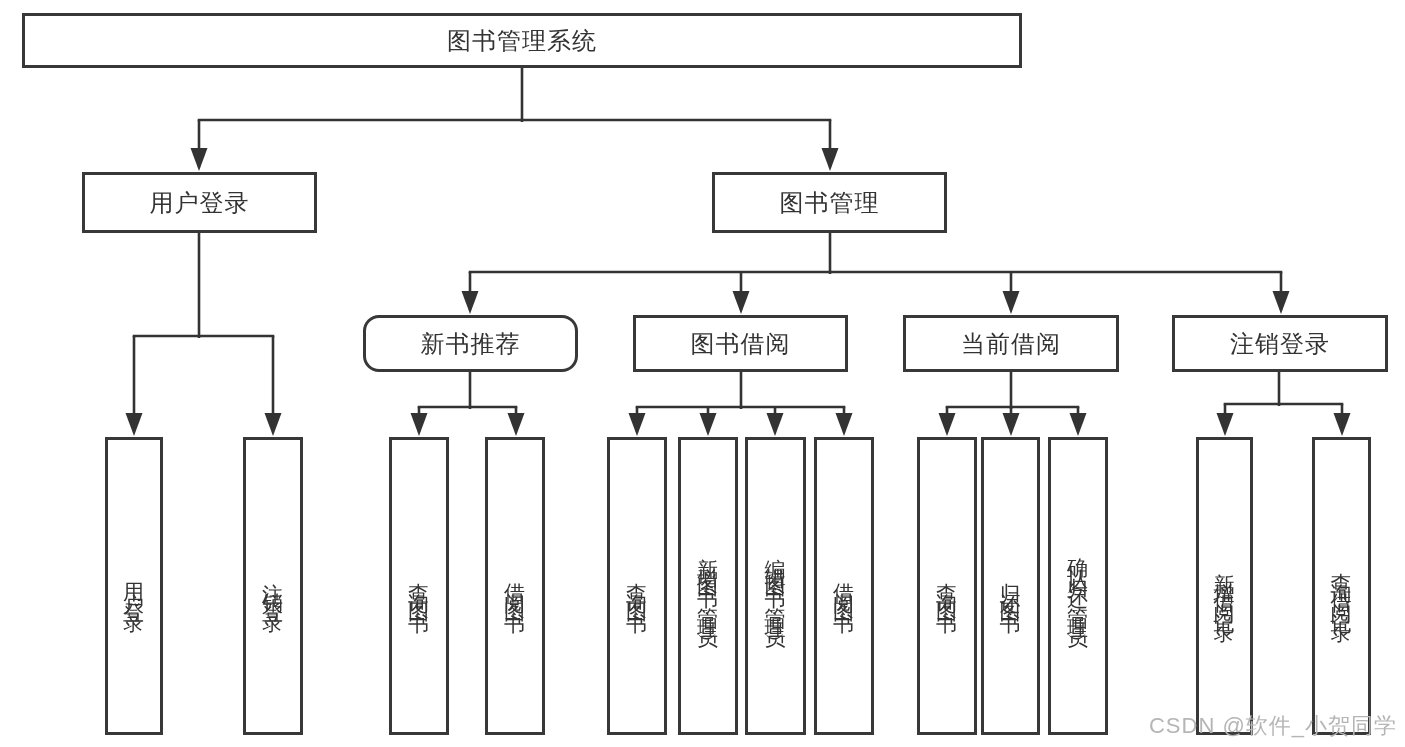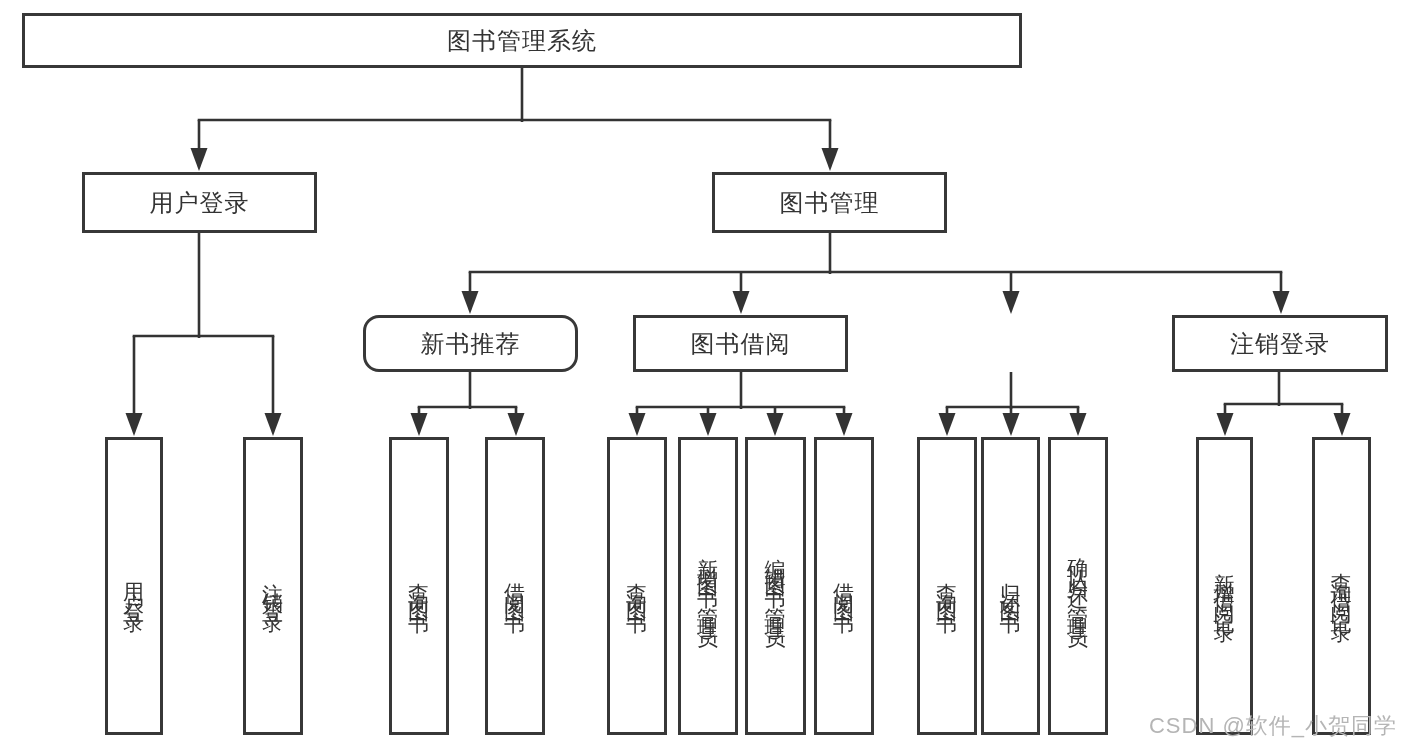--- a/index.html
+++ b/index.html
@@ -114,20 +114,21 @@
       <polygon points="1333.5,413 1350.5,413 1342,436" fill="#333333"></polygon>
     </svg>
 
   <div class="box" style="left:22px; top:13px; width:1000px; height:55px;">图书管理系统</div>
 
   <div class="box" style="left:82px; top:172px; width:235px; height:61px;">用户登录</div>
   <div class="box" style="left:712px; top:172px; width:235px; height:61px;text-align:right;">图书管理</div>
 
   <div class="box" style="left:363px; top:315px; width:215px; height:57px;border-radius:16px;">新书推荐</div>
   <div class="box" style="left:633px; top:315px; width:215px; height:57px;">图书借阅</div>
+  <div class="box" style="left:903px; top:315px; width:216px; height:57px;">当前借阅</div>
   <div class="box" style="left:1172px; top:315px; width:216px; height:57px;">注销登录</div>
 
   <div class="box leaf" style="left:105px; top:437px; width:58px; height:298px;">用户登录</div>
   <div class="box leaf" style="left:243px; top:437px; width:60px; height:298px;">注销登录</div>
 
   <div class="box leaf" style="left:389px; top:437px; width:60px; height:298px;">查询图书</div>
   <div class="box leaf" style="left:485px; top:437px; width:60px; height:298px;">借阅图书</div>
 
   <div class="box leaf" style="left:607px; top:437px; width:60px; height:298px;">查询图书</div>
   <div class="box leaf" style="left:678px; top:437px; width:60px; height:298px;">新增图书（管理员）</div>

